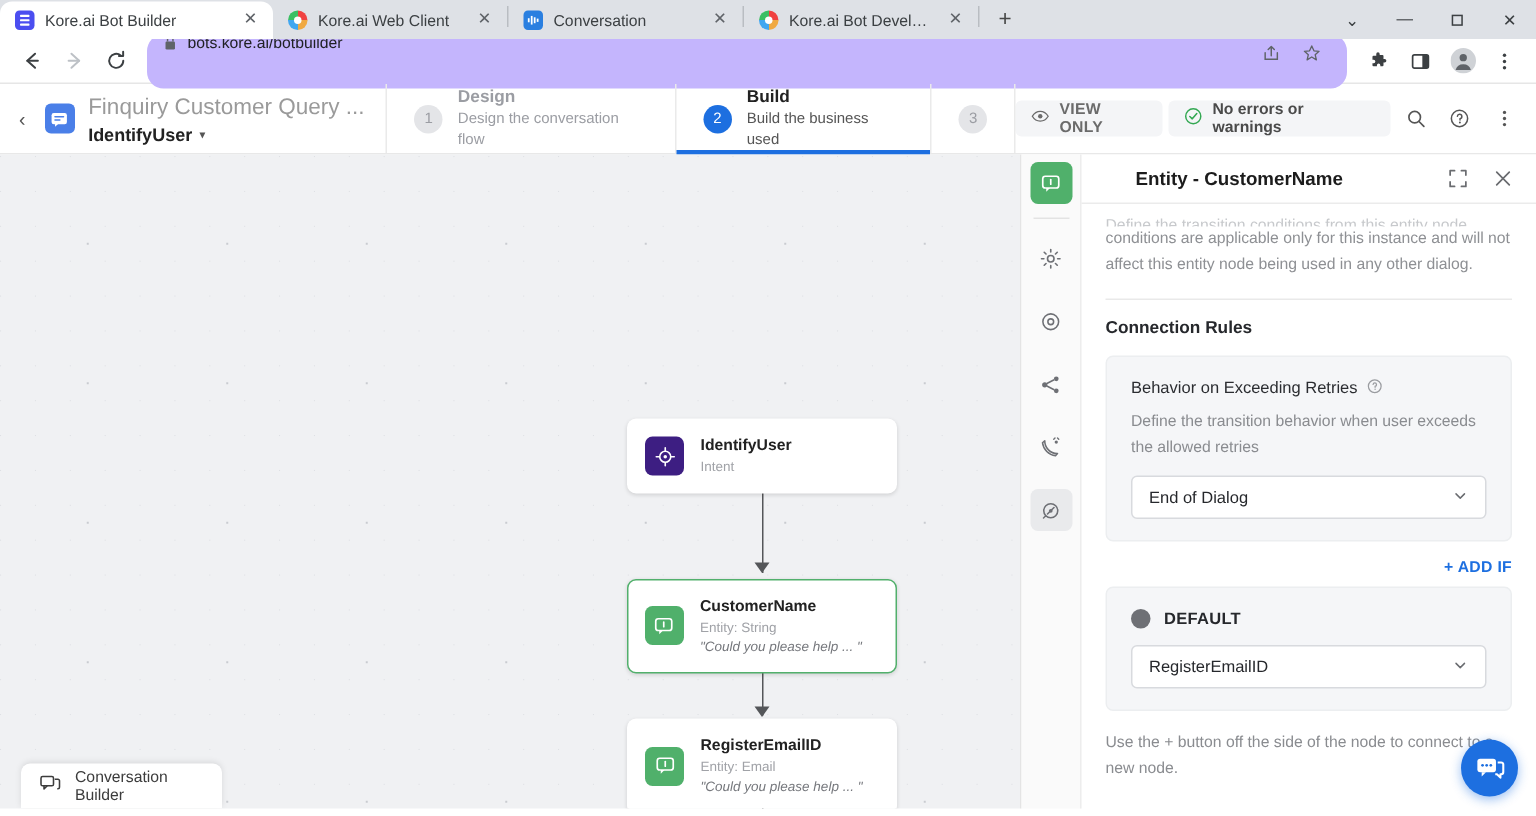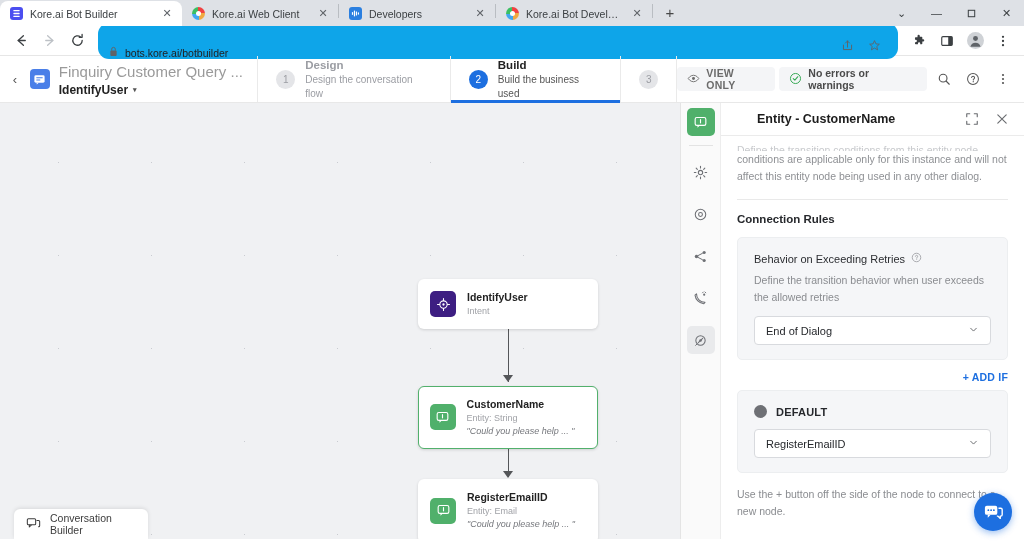--- a/index.html
+++ b/index.html
@@ -60,22 +60,22 @@
     height: 30px; background: #ffffff; display: flex;
     align-items: center; padding: 0 8px; gap: 2px;
     border-bottom: 1px solid #e6e6e6;
   }
   .tb-btn {
     width: 26px; height: 26px; display: flex; align-items: center;
     justify-content: center; color: #5f6368; font-size: 14px; flex: none;
   }
   .tb-btn.disabled { color: #bdc1c6; }
   .omnibox {
-    flex: 1; height: 36px; background: #0ea5e9; border-radius: 11px;
-    display: flex; align-items: flex-end; gap: 7px; padding: 0 11px;
+    flex: 1; height: 36px; background: #c4b5fd; border-radius: 11px;
+    display: flex; align-items: flex-start; gap: 7px; padding: 0 11px;
     margin: 0 6px; font-size: 10.5px; color: #202124;
   }
   .lock { font-size: 9px; color: #5f6368; }
   .omni-right { display: flex; align-items: center; gap: 1px; margin-left: auto; }
   
   .app-header {
     height: 47px; background: #fff; display: flex; align-items: stretch;
     border-bottom: 1px solid #e8e8e8;
   }
   .hdr-back {
@@ -251,21 +251,21 @@
   <div class="tab-sep"></div>
   <div class="tab inactive">
     <span class="tab-favicon fav-sa">
       <svg width="9" height="9" viewBox="0 0 10 10">
           <rect x="1" y="3.5" width="1.3" height="3" fill="#fff"></rect>
           <rect x="3.2" y="1.8" width="1.3" height="6.4" fill="#fff"></rect>
           <rect x="5.4" y="2.8" width="1.3" height="4.4" fill="#fff"></rect>
           <rect x="7.6" y="3.8" width="1.3" height="2.4" fill="#fff"></rect>
         </svg>
     </span>
-    <span class="tab-title">Developers</span>
+    <span class="tab-title">Conversation</span>
     <span class="tab-close">✕</span>
   </div>
   <div class="tab-sep"></div>
   <div class="tab inactive">
     <span class="tab-favicon fav-ring"></span>
     <span class="tab-title">Kore.ai Bot Developers Commun</span>
     <span class="tab-close">✕</span>
   </div>
   <div class="tab-sep"></div>
   <div class="newtab">+</div>

